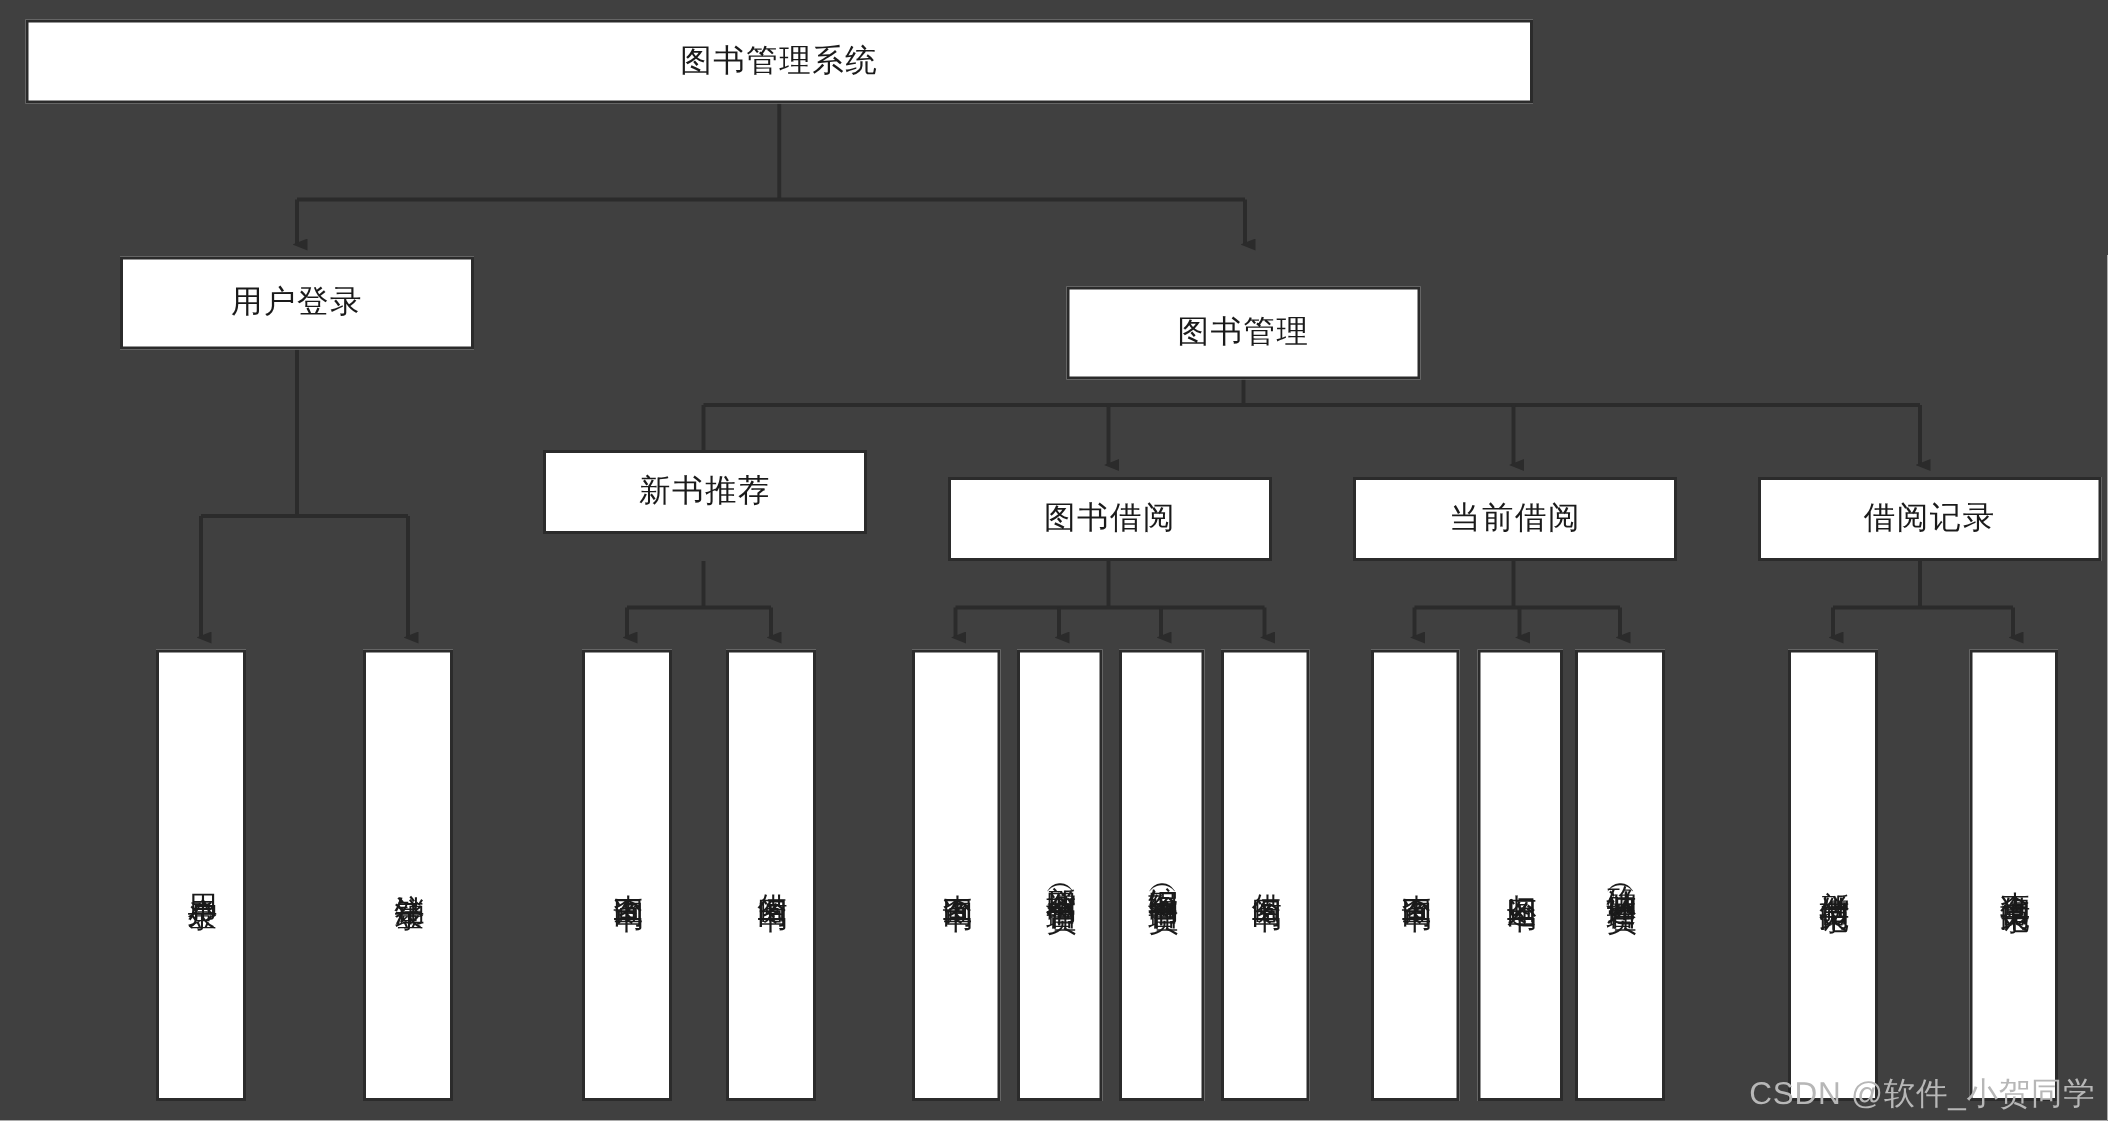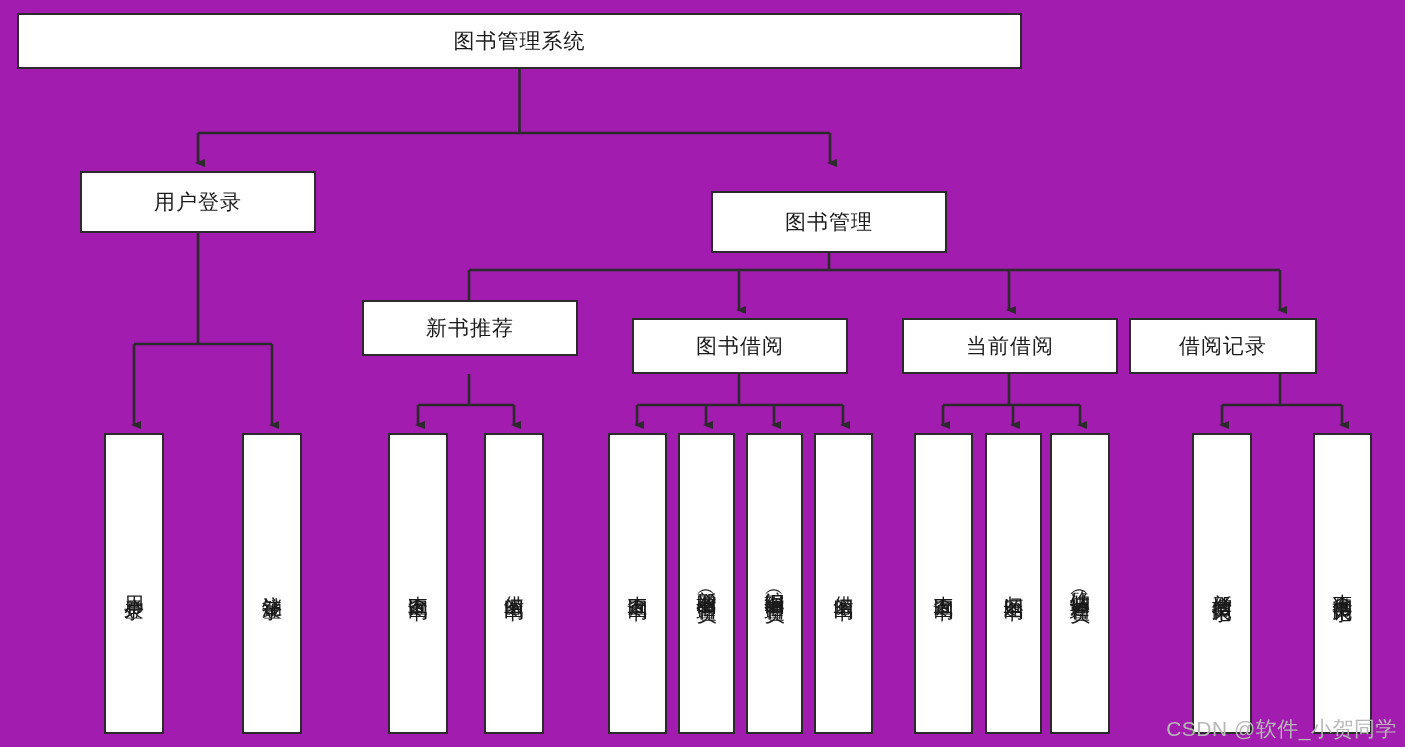--- a/index.html
+++ b/index.html
@@ -7,21 +7,21 @@
     padding: 0;
     background: #ffffff;
   }
   body {
     font-family: "Liberation Sans", "DejaVu Sans", sans-serif;
   }
   #canvas {
     position: relative;
     width: 1405px;
     height: 747px;
-    background: #a21caf;
+    background: #404040;
     overflow: hidden;
   }
   #edges {
     position: absolute;
     left: 0;
     top: 0;
     width: 1405px;
     height: 747px;
     pointer-events: none;
   }
@@ -137,21 +137,21 @@
   </div>
 
   <div class="node horizontal" style="left:902px; top:318px; width:216px; height:56px;">
     <span>当前借阅</span>
   </div>
 
   <div class="node horizontal" style="left:632px; top:318px; width:216px; height:56px;">
     <span>图书借阅</span>
   </div>
 
-  <div class="node horizontal" style="left:1129px; top:318px; width:188px; height:56px;">
+  <div class="node horizontal" style="left:1172px; top:318px; width:229px; height:56px;">
     <span>借阅记录</span>
   </div>
 
   <div class="node vertical" style="left:104px; top:433px; width:60px; height:301px;">
     <span>用户登录</span>
   </div>
 
   <div class="node vertical" style="left:242px; top:433px; width:60px; height:301px;">
     <span>注销登录</span>
   </div>

